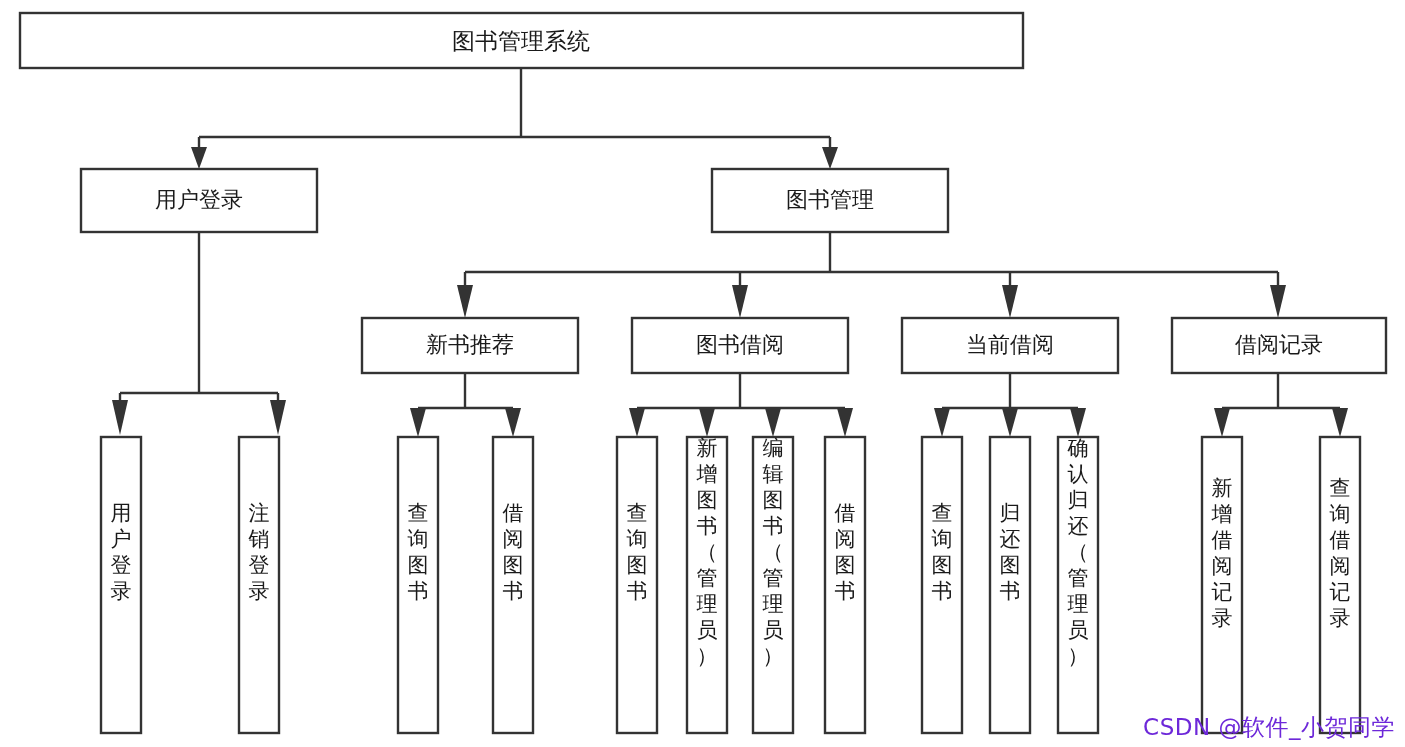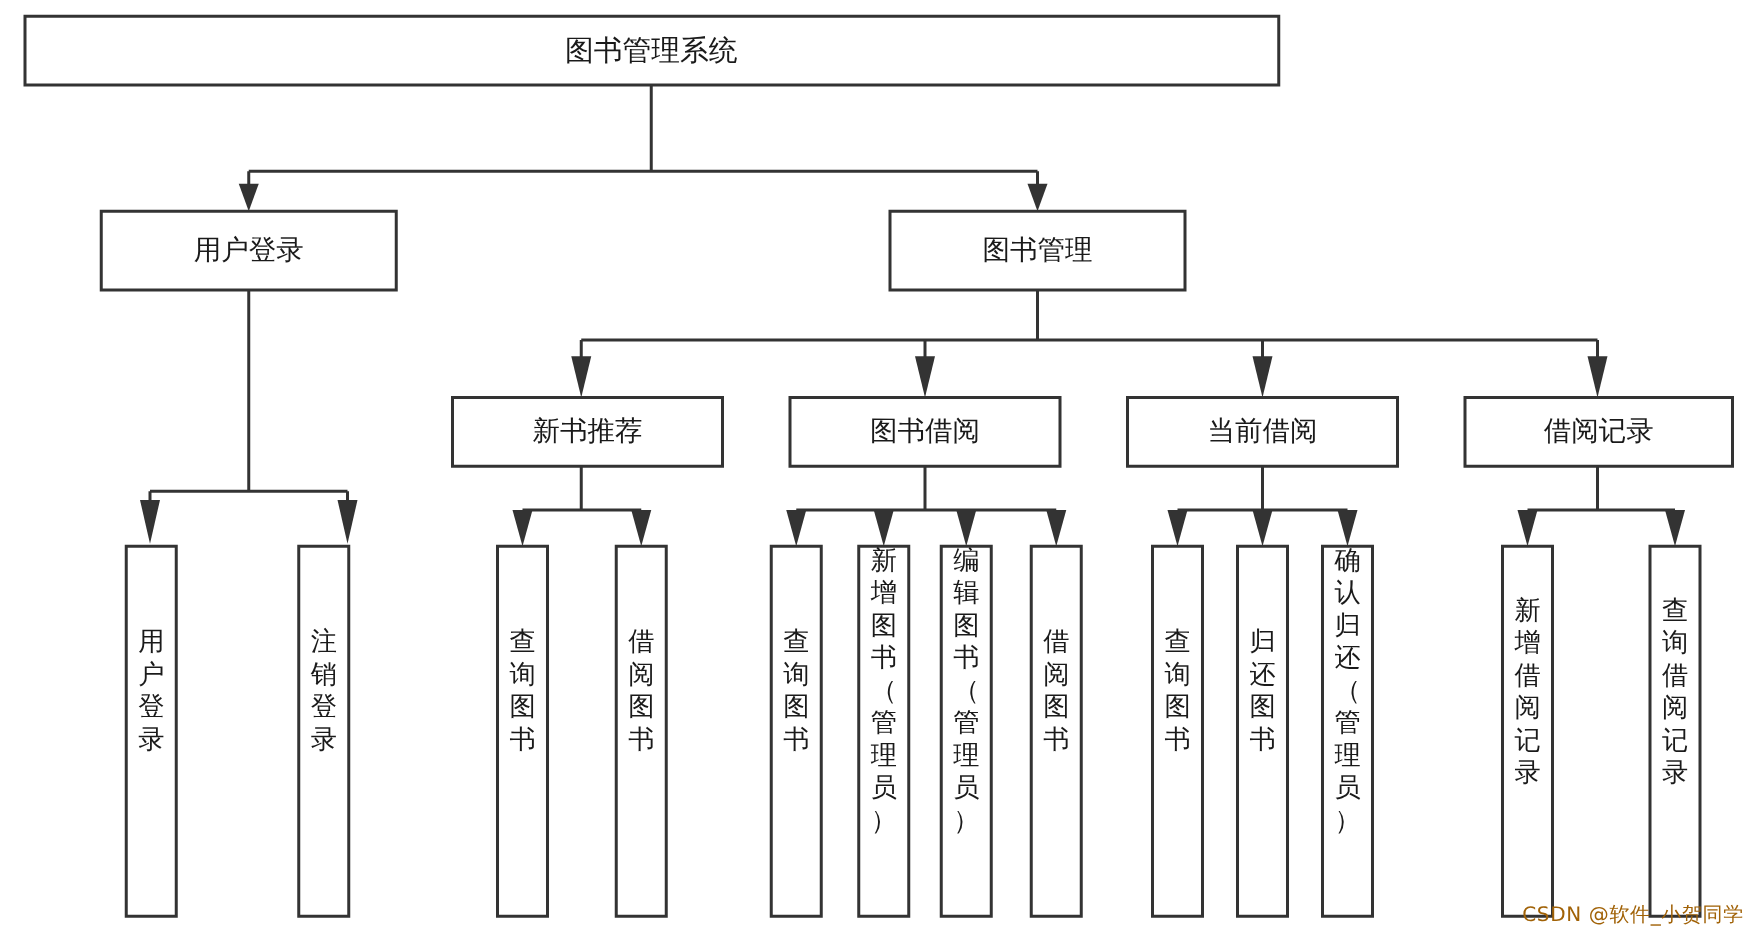--- a/index.html
+++ b/index.html
@@ -51,22 +51,22 @@
     stroke-linecap: butt;
   }
   .arrow-head {
     fill: #333333;
     stroke: none;
   }
   .watermark {
     position: absolute;
     right: 10px;
     bottom: 4px;
-    color: #a16207;
-    font-size: 16px;
+    color: #6d28d9;
+    font-size: 23px;
     font-family: "DejaVu Sans", "Liberation Sans", sans-serif;
     letter-spacing: 0.5px;
     white-space: nowrap;
     pointer-events: none;
   }
 </style>
 </head>
 <body>
 
 <div id="diagram-root">

